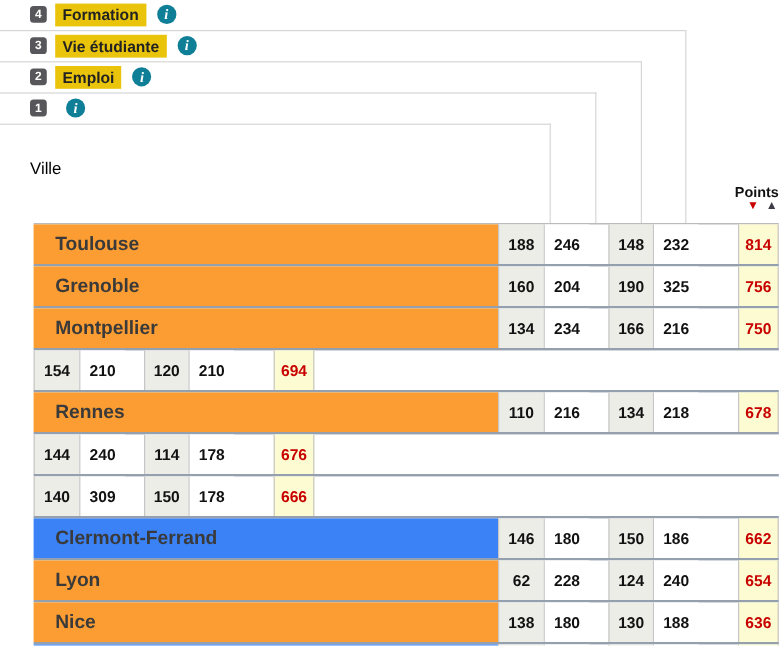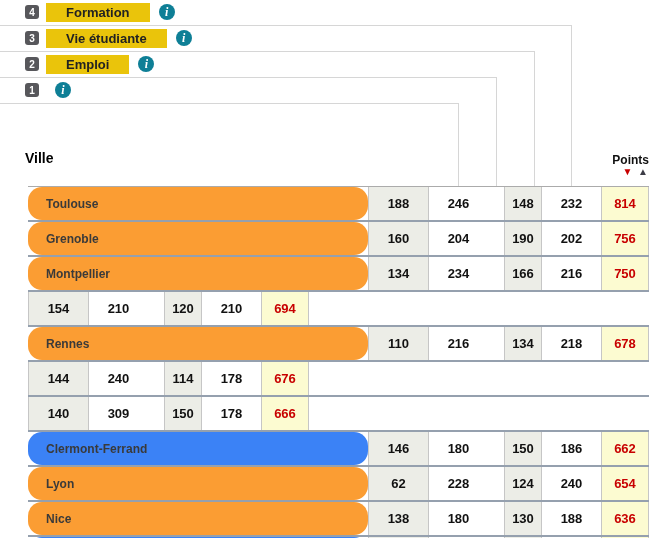--- a/index.html
+++ b/index.html
@@ -4,48 +4,48 @@
 <style>
   * { margin:0; padding:0; box-sizing:border-box; }
   body { font-family:"Liberation Sans", sans-serif; background:#fff; }
   .page { position:relative; width:653px; height:538px; background:#fff; overflow:hidden; }
 
   
   .cat-row { position:absolute; left:25px; display:flex; align-items:center; height:18px; }
   .cat-badge { width:14px; height:14px; background:#57575B; color:#fff; border-radius:3px;
                font-size:10px; font-weight:bold; display:flex; align-items:center; justify-content:center;
                margin-right:7px; flex:0 0 14px; }
-  .cat-label { background:#EAC40B; color:#222; font-weight:bold; font-size:13px; padding:2px 20px; white-space:nowrap; }
+  .cat-label { background:#EAC40B; color:#222; font-weight:bold; font-size:13px; padding:2px 6px; white-space:nowrap; }
   .cat-info { width:16px; height:16px; border-radius:50%; background:#0E7F96; color:#fff;
               font-family:"Liberation Serif", serif; font-style:italic; font-weight:bold; font-size:12px;
               display:flex; align-items:center; justify-content:center; margin-left:9px; cursor:pointer; }
 
   .cat-line  { position:absolute; left:0; height:1px; background:#D6D6D6; }
   .cat-vline { position:absolute; width:1px; background:#D6D6D6; }
 
   
-  .ville-header  { position:absolute; left:25px; top:150px; font-size:14px; font-weight:bold; color:#000; }
+  .ville-header  { position:absolute; left:25px; top:132px; font-size:14px; font-weight:normal; color:#000; }
   .points-header { position:absolute; right:4px; top:153px; font-size:12px; font-weight:bold; color:#111;margin-left:36px; }
   .sort-icons    { position:absolute; right:5px; top:167px; font-size:10px; line-height:10px; cursor:pointer; }
   .sort-desc { color:#C80000; } .sort-asc { color:#3C3C46; margin-left:3px; }
 
   
   .tbl { position:absolute; left:28px; top:186px; width:621px; border-top:1px solid #ABABAB; }
   .row { display:flex; height:35px; border-bottom:2px solid #95A0AE; }
   .cell-city { flex:1; display:flex; align-items:center; padding-left:18px;
-               font-size:12px; font-weight:bold; color:#3A3A3A; background:#FB9D33;border-radius:14px; }
+               font-size:16px; font-weight:bold; color:#3A3A3A; background:#FB9D33; }
   .row.gold .cell-city { background:#3b82f6; }
-  .cell-val { width:60px; display:flex; align-items:center; justify-content:center;
+  .cell-val { width:38px; display:flex; align-items:center; justify-content:center;
               font-size:13px; font-weight:bold; color:#111;
               border-left:1px solid #C6C6C6; background:#fff; }
   .cell-val.alt { background:#ECEDE7; }
   .cell-val.c3 { width:37px;margin-left:16px; }
-  .cell-points { width:48px; display:flex; align-items:center; justify-content:center;
+  .cell-points { width:34px; display:flex; align-items:center; justify-content:center;
                  font-size:13px; font-weight:bold; color:#C80000;
-                 border-left:1px solid #C6C6C6; border-right:1px solid #C6C6C6; background:#FCFBD1; }
+                 border-left:1px solid #C6C6C6; border-right:1px solid #C6C6C6; background:#FCFBD1;margin-left:33px; }
 </style>
 </head>
 <body>
 
 <div class="page">
 
   <div class="cat-line" style="top:25px;  width:572px;"></div>
   <div class="cat-vline" style="left:571px; top:25px;  height:161px;"></div>
   <div class="cat-line" style="top:51px;  width:535px;"></div>
   <div class="cat-vline" style="left:534px; top:51px;  height:135px;"></div>
@@ -90,21 +90,21 @@
       <div class="cell-val alt c3">148</div>
       <div class="cell-val">232</div>
       <div class="cell-points">814</div>
     </div>
 
     <div class="row">
       <div class="cell-city">Grenoble</div>
       <div class="cell-val alt">160</div>
       <div class="cell-val">204</div>
       <div class="cell-val alt c3">190</div>
-      <div class="cell-val">202</div>
+      <div class="cell-val">325</div>
       <div class="cell-points">756</div>
     </div>
 
     <div class="row">
       <div class="cell-city">Montpellier</div>
       <div class="cell-val alt">134</div>
       <div class="cell-val">234</div>
       <div class="cell-val alt c3">166</div>
       <div class="cell-val">216</div>
       <div class="cell-points">750</div>

